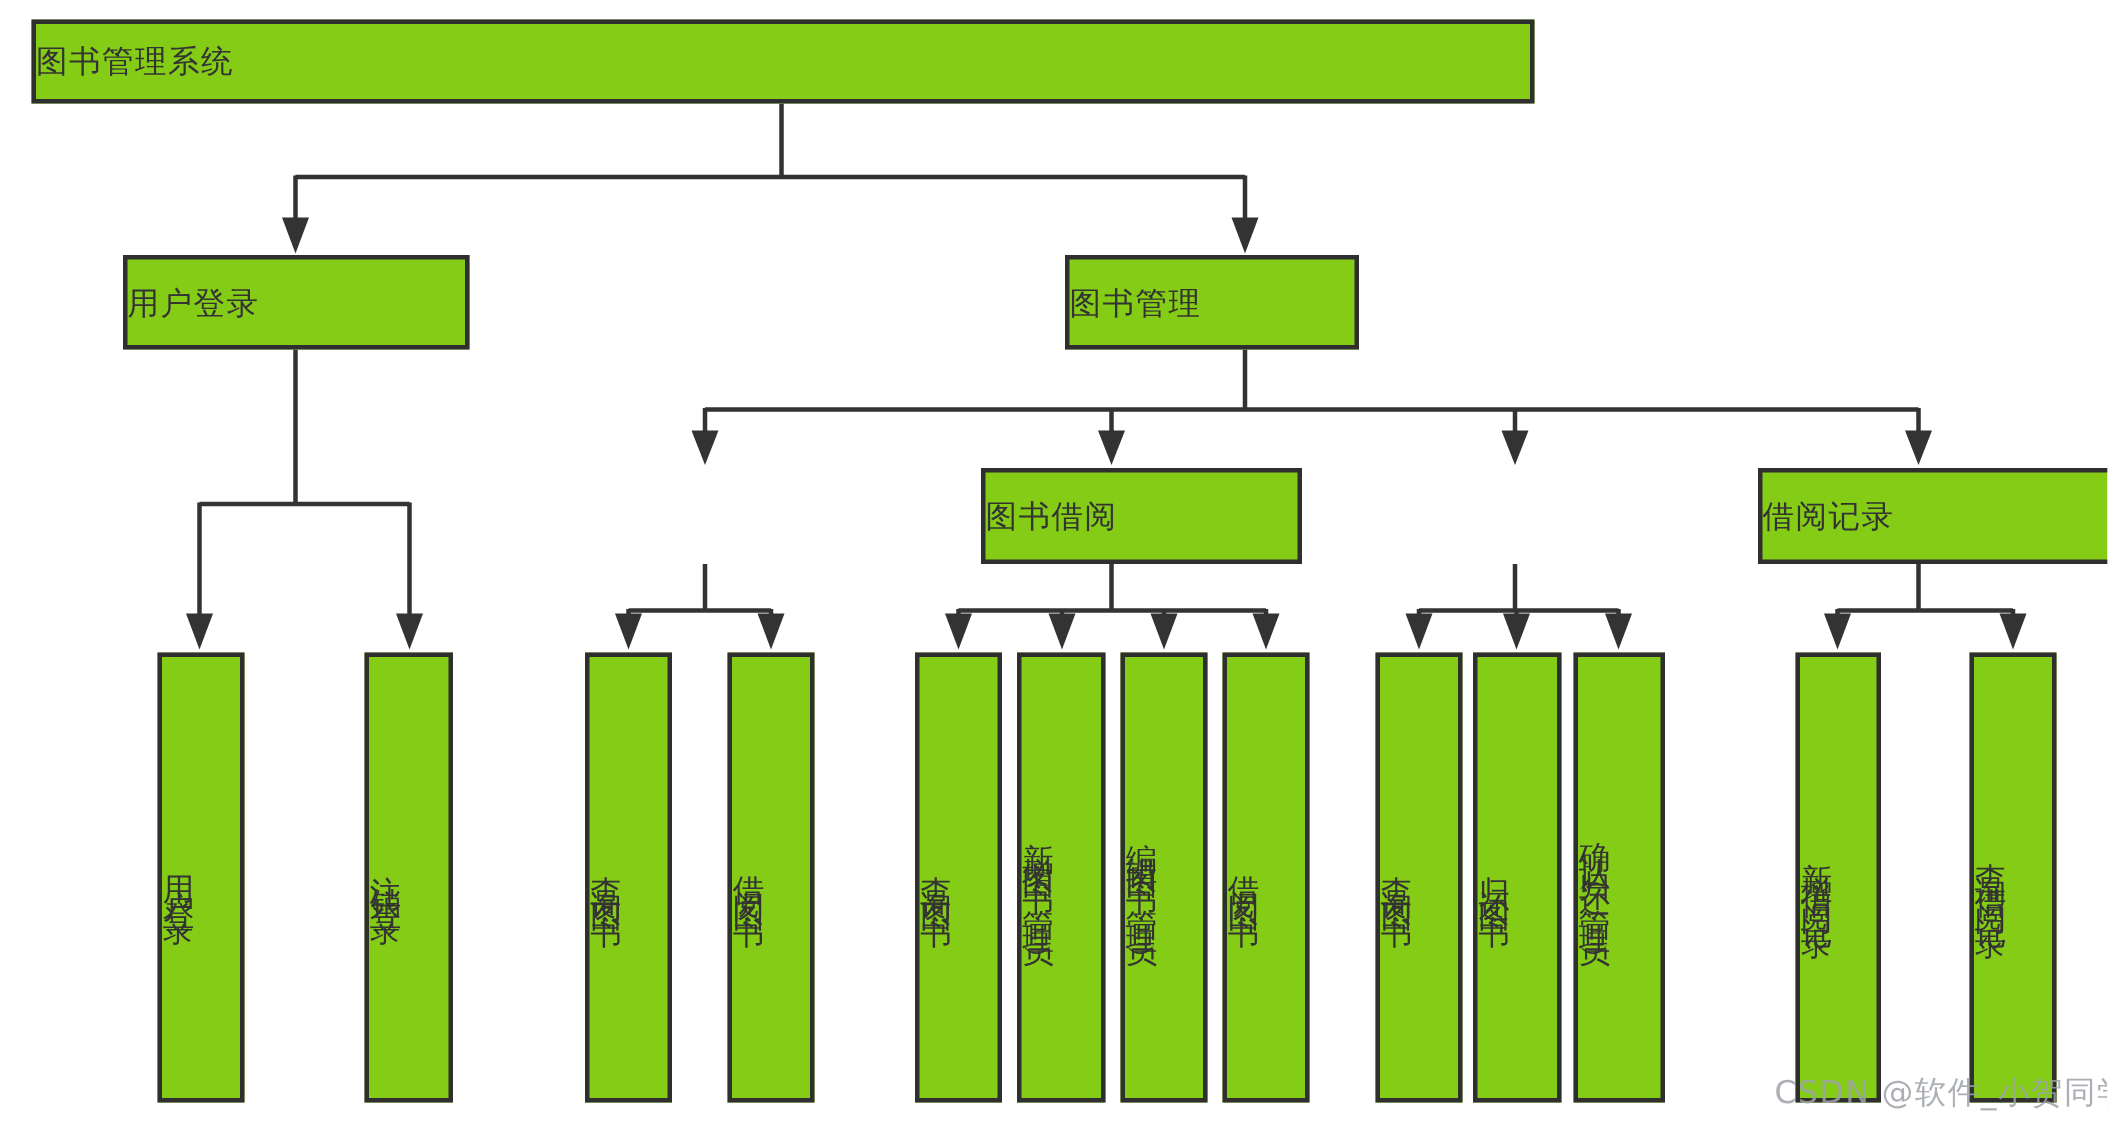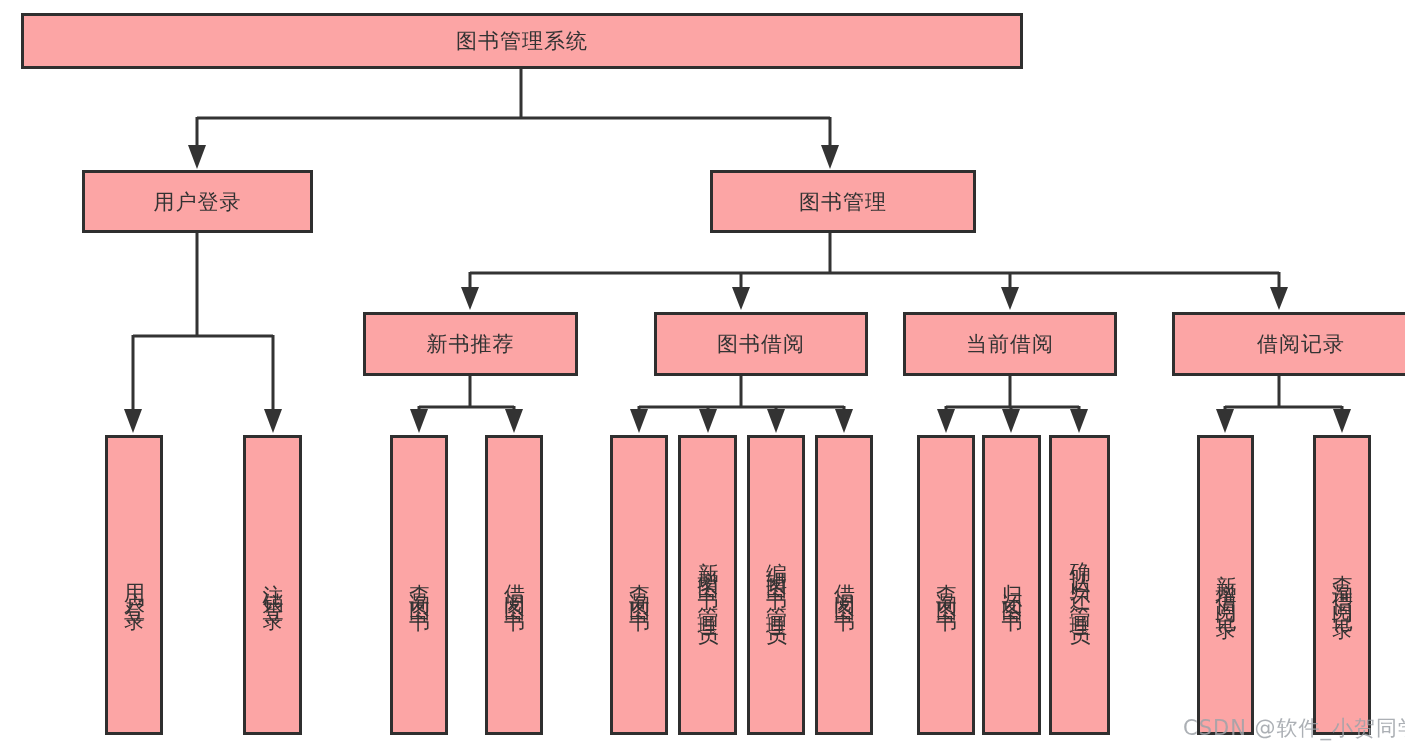--- a/index.html
+++ b/index.html
@@ -7,24 +7,23 @@
     position:relative;
     width:1405px;height:747px;
     background:#ffffff;
     font-family:"DejaVu Sans","Liberation Sans",sans-serif;
     overflow:hidden;
   }
   .box{
     position:absolute;
     box-sizing:border-box;
     border:3px solid #2f2f2f;
-    background:#fca5a5;
+    background:#84cc16;
     display:flex;
     align-items:center;
-    justify-content:center;
   }
   .hlabel{
     font-size:21px;
     letter-spacing:1px;
     color:#333333;
     white-space:nowrap;
   }
   .vbox{
     top:435px;height:300px;
   }
@@ -78,32 +77,26 @@
       M1216 409 L1234 409 L1225 433 Z  M1333 409 L1351 409 L1342 433 Z"></path>
   </svg>
 
   <div class="box" style="left:21px;top:13px;width:1002px;height:56px">
     <span class="hlabel">图书管理系统</span>
   </div>
 
   <div class="box" style="left:82px;top:170px;width:231px;height:63px">
     <span class="hlabel">用户登录</span>
   </div>
-  <div class="box" style="left:710px;top:170px;width:266px;height:63px">
+  <div class="box" style="left:710px;top:170px;width:196px;height:63px">
     <span class="hlabel">图书管理</span>
   </div>
 
-  <div class="box" style="left:363px;top:312px;width:215px;height:64px">
-    <span class="hlabel">新书推荐</span>
-  </div>
   <div class="box" style="left:654px;top:312px;width:214px;height:64px">
     <span class="hlabel">图书借阅</span>
-  </div>
-  <div class="box" style="left:903px;top:312px;width:214px;height:64px">
-    <span class="hlabel">当前借阅</span>
   </div>
   <div class="box" style="left:1172px;top:312px;width:258px;height:64px">
     <span class="hlabel">借阅记录</span>
   </div>
 
   <div class="box vbox" style="left:105px;width:58px">
     <span class="vtext">用户登录</span>
   </div>
   <div class="box vbox" style="left:243px;width:59px">
     <span class="vtext">注销登录</span>

